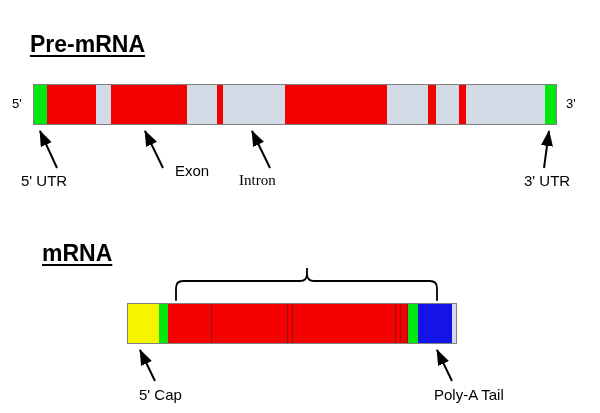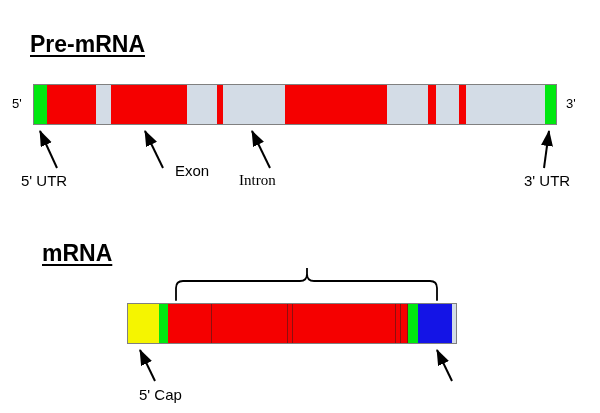--- a/index.html
+++ b/index.html
@@ -113,20 +113,21 @@
       <div class="seg seg-div" style="width: 23%; background: rgb(245, 0, 0);"></div>
       <div class="seg seg-div" style="width: 1.5%; background: rgb(245, 0, 0);"></div>
       <div class="seg seg-div" style="width: 31.5%; background: rgb(245, 0, 0);"></div>
       <div class="seg seg-div" style="width: 1.5%; background: rgb(245, 0, 0);"></div>
       <div class="seg seg-div" style="width: 2.1%; background: rgb(245, 0, 0);"></div>
       <div class="seg" style="width: 3%; background: rgb(0, 232, 16);"></div>
       <div class="seg" style="width: 10.6%; background: rgb(20, 20, 230);"></div>
     </div>
 
   <div class="callout" id="lab-cap">5' Cap</div>
+  <div class="callout" id="lab-polya">Poly-A Tail</div>
 
   <svg class="overlay" viewBox="0 0 600 413">
     <defs>
       <marker id="arrowhead" markerWidth="9" markerHeight="9" refX="7.5" refY="3" orient="auto">
         <polygon points="0,0 8,3 0,6" fill="#000"></polygon>
       </marker>
     </defs>
 
     <line x1="57" y1="168" x2="40" y2="131" stroke="#000" stroke-width="2" marker-end="url(#arrowhead)"></line>
 

